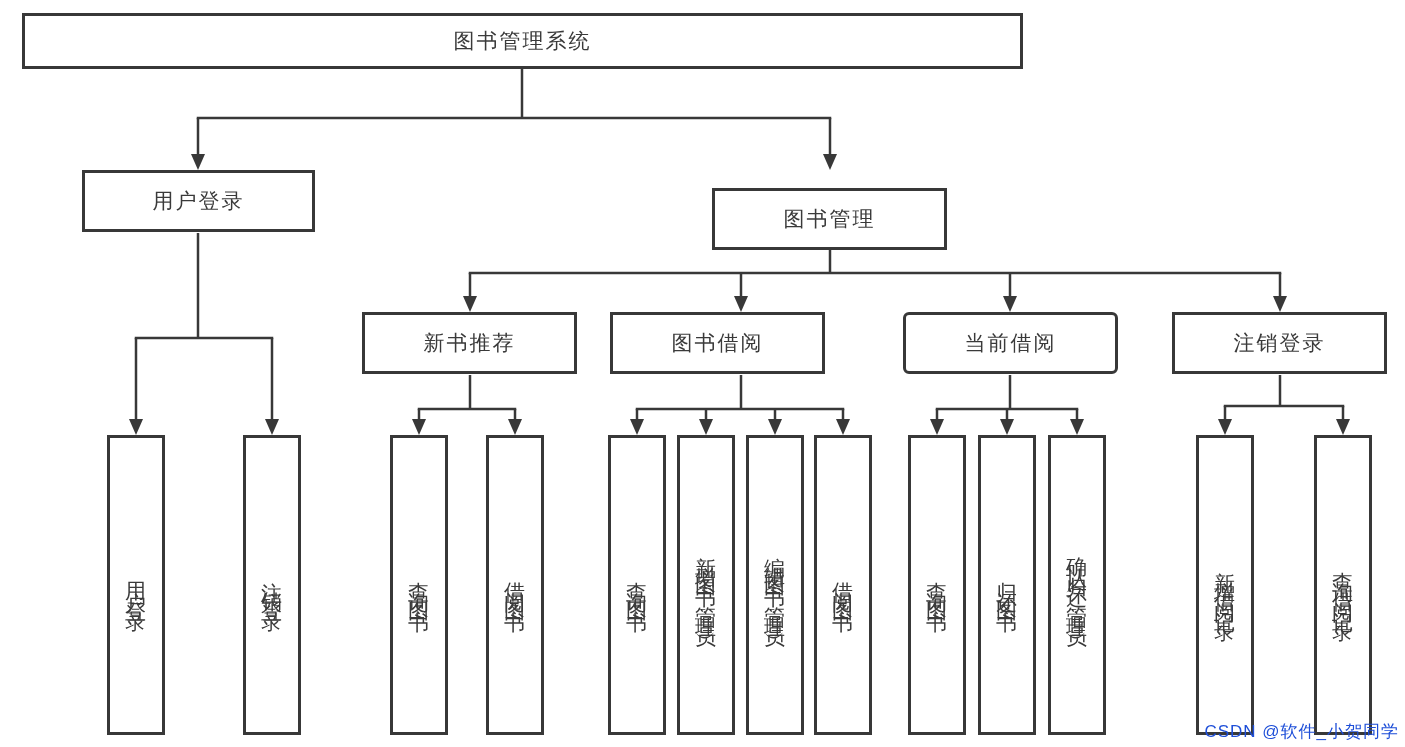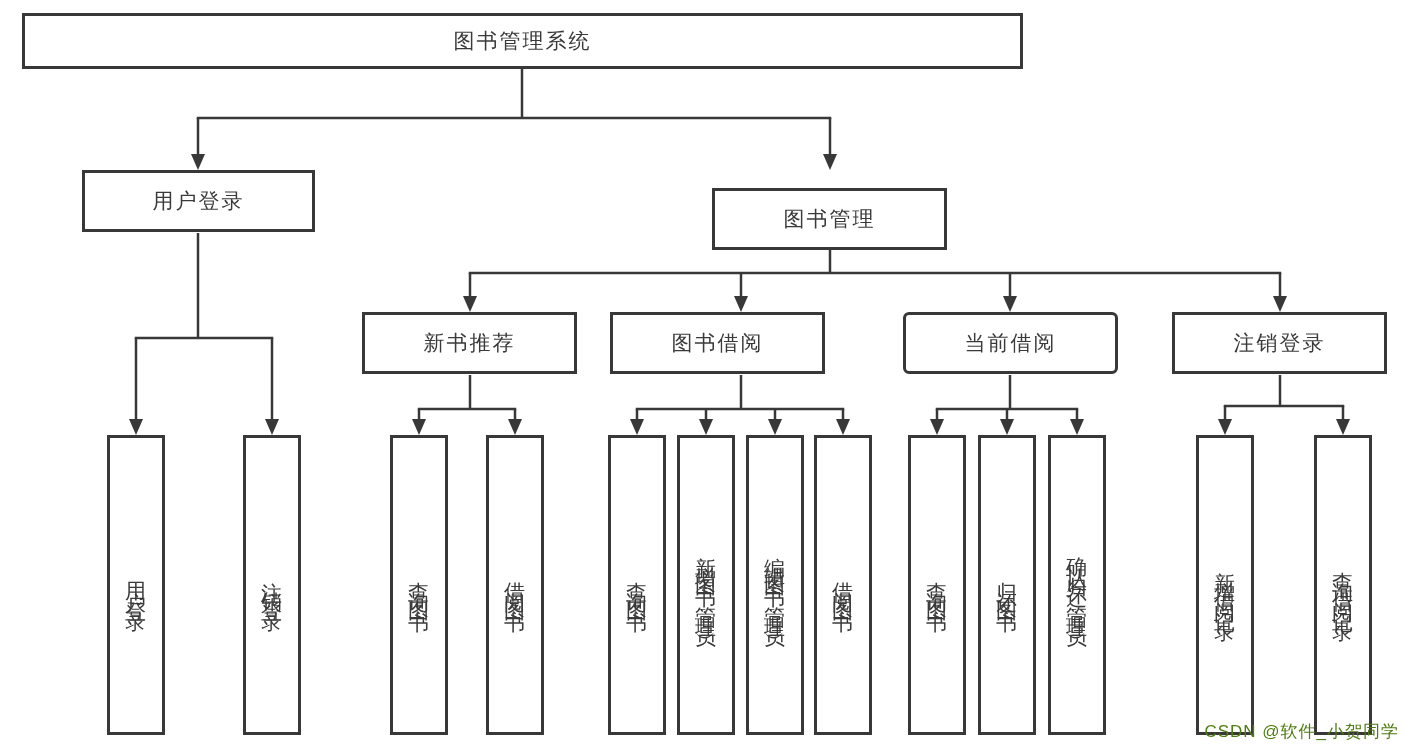--- a/index.html
+++ b/index.html
@@ -40,21 +40,21 @@
     text-orientation: mixed;
     letter-spacing: 10px;
     font-size: 21px;
     line-height: 1;
   }
   .leaf span { display: block; }
   .watermark {
     position: absolute;
     right: 6px; bottom: 4px;
     font-size: 17px;
-    color: #4d7c0f;
+    color: #1d4ed8;
     letter-spacing: 1px;
     z-index: 2;
   }
 </style>
 </head>
 <body>
 
 <div class="stage">
 
   <svg class="connectors" width="1405" height="747" viewBox="0 0 1405 747" fill="none" stroke="#383838" stroke-width="2.5">

